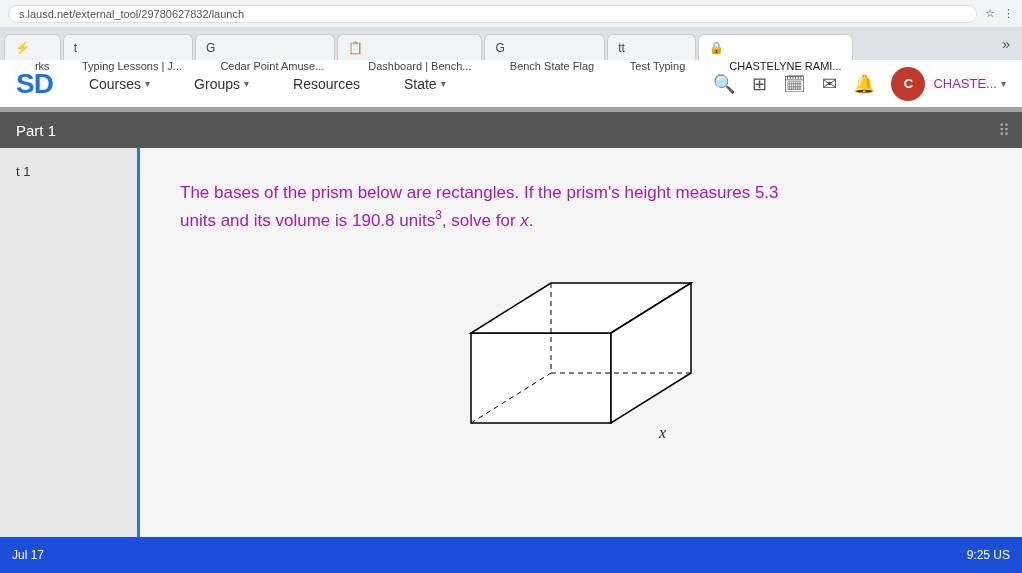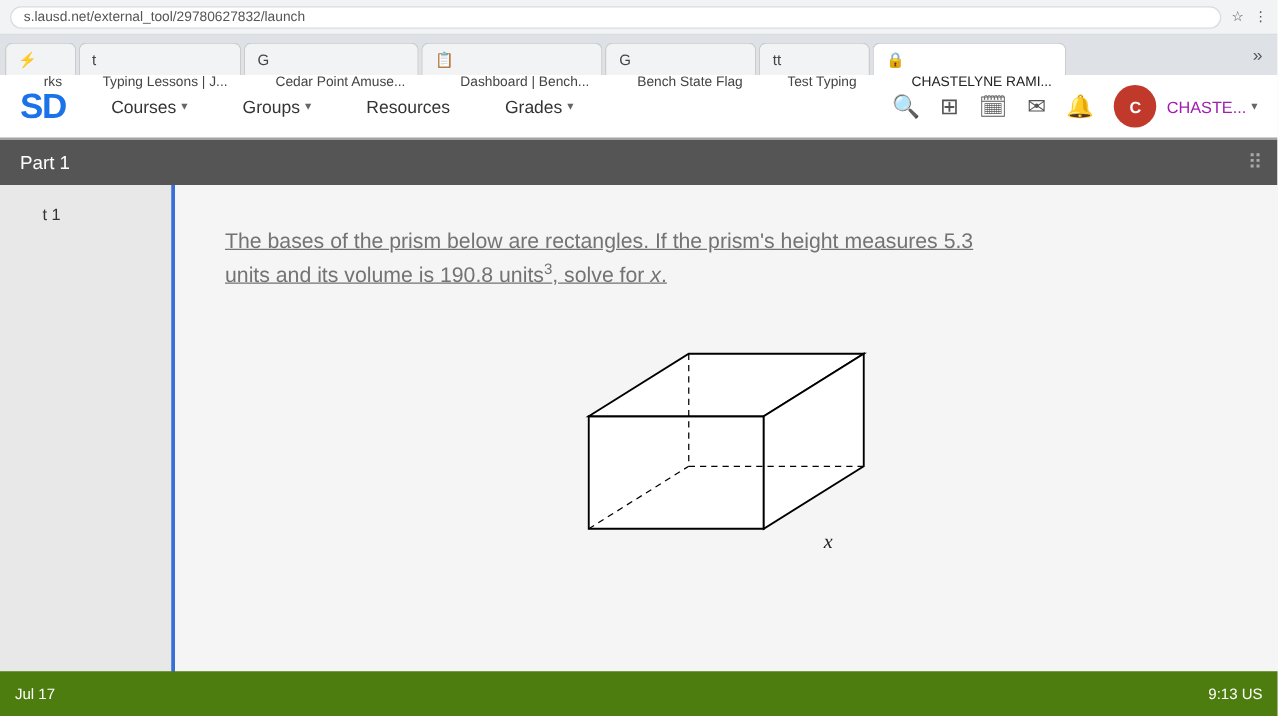--- a/index.html
+++ b/index.html
@@ -79,21 +79,21 @@
       color: #555;
       font-size: 14px;
       cursor: pointer;
       align-self: center;
     }
 
     
     .top-nav {
       height: 52px;
       background: #fff;
-      border-bottom: 2px solid #a3a3a3;
+      border-bottom: 5px solid #a3a3a3;
       display: flex;
       align-items: center;
       padding: 0 16px;
       gap: 0;
     }
     .sd-logo {
       font-size: 28px;
       font-weight: bold;
       color: #1a73e8;
       margin-right: 24px;
@@ -179,55 +179,53 @@
       background: #e8e8e8;
       border-right: 3px solid #3a6fd8;
       padding: 16px;
       display: flex;
       flex-direction: column;
     }
     .part-label {
       font-size: 13px;
       color: #333;
       font-weight: 500;
-      margin-left: 18px;
     }
     .content-area {
       flex: 1;
       background: #f5f5f5;
       padding: 32px 40px;
       overflow: hidden;
     }
     .question-text {
       font-size: 17px;
-      color: #737373;
+      color: #a21caf;
       line-height: 1.5;
       margin-bottom: 20px;
-      text-decoration: underline;
     }
     .superscript {
       font-size: 12px;
       vertical-align: super;
     }
 
     
     .prism-container {
       display: flex;
       justify-content: center;
       margin-top: 10px;
     }
 
     
     .taskbar {
       position: absolute;
       bottom: 0;
       left: 0;
       width: 1022px;
       height: 36px;
-      background: #4d7c0f;
+      background: #1d4ed8;
       display: flex;
       align-items: center;
       padding: 0 12px;
       gap: 16px;
       color: #fff;
       font-size: 12px;
       z-index: 100;
     }
     .taskbar-time {
       margin-left: auto;
@@ -284,21 +282,21 @@
       <span class="chevron">▾</span>
     </div>
     <div class="nav-item">
       <span>Groups</span>
       <span class="chevron">▾</span>
     </div>
     <div class="nav-item">
       <span>Resources</span>
     </div>
     <div class="nav-item">
-      <span>Grades</span>
+      <span>State</span>
       <span class="chevron">▾</span>
     </div>
   </div>
   <div class="nav-spacer"></div>
   <div class="nav-right-icons">
     <span class="nav-icon">🔍</span>
     <span class="nav-icon">⊞</span>
     <span class="nav-icon">🗓</span>
     <span class="nav-icon">✉</span>
     <span class="nav-icon">🔔</span>
@@ -340,14 +338,14 @@
         <line x1="140" y1="120" x2="280" y2="120" stroke="black" stroke-width="1" stroke-dasharray="5,4"></line>
 
         <text x="248" y="185" font-size="16" font-style="italic" fill="#222" font-family="serif">x</text>
       </svg>
     </div>
   </div>
 </div>
 
 <div class="taskbar">
   <span>Jul 17</span>
-  <span class="taskbar-time">9:13 US</span>
+  <span class="taskbar-time">9:25 US</span>
 </div>
 
 </body></html>

